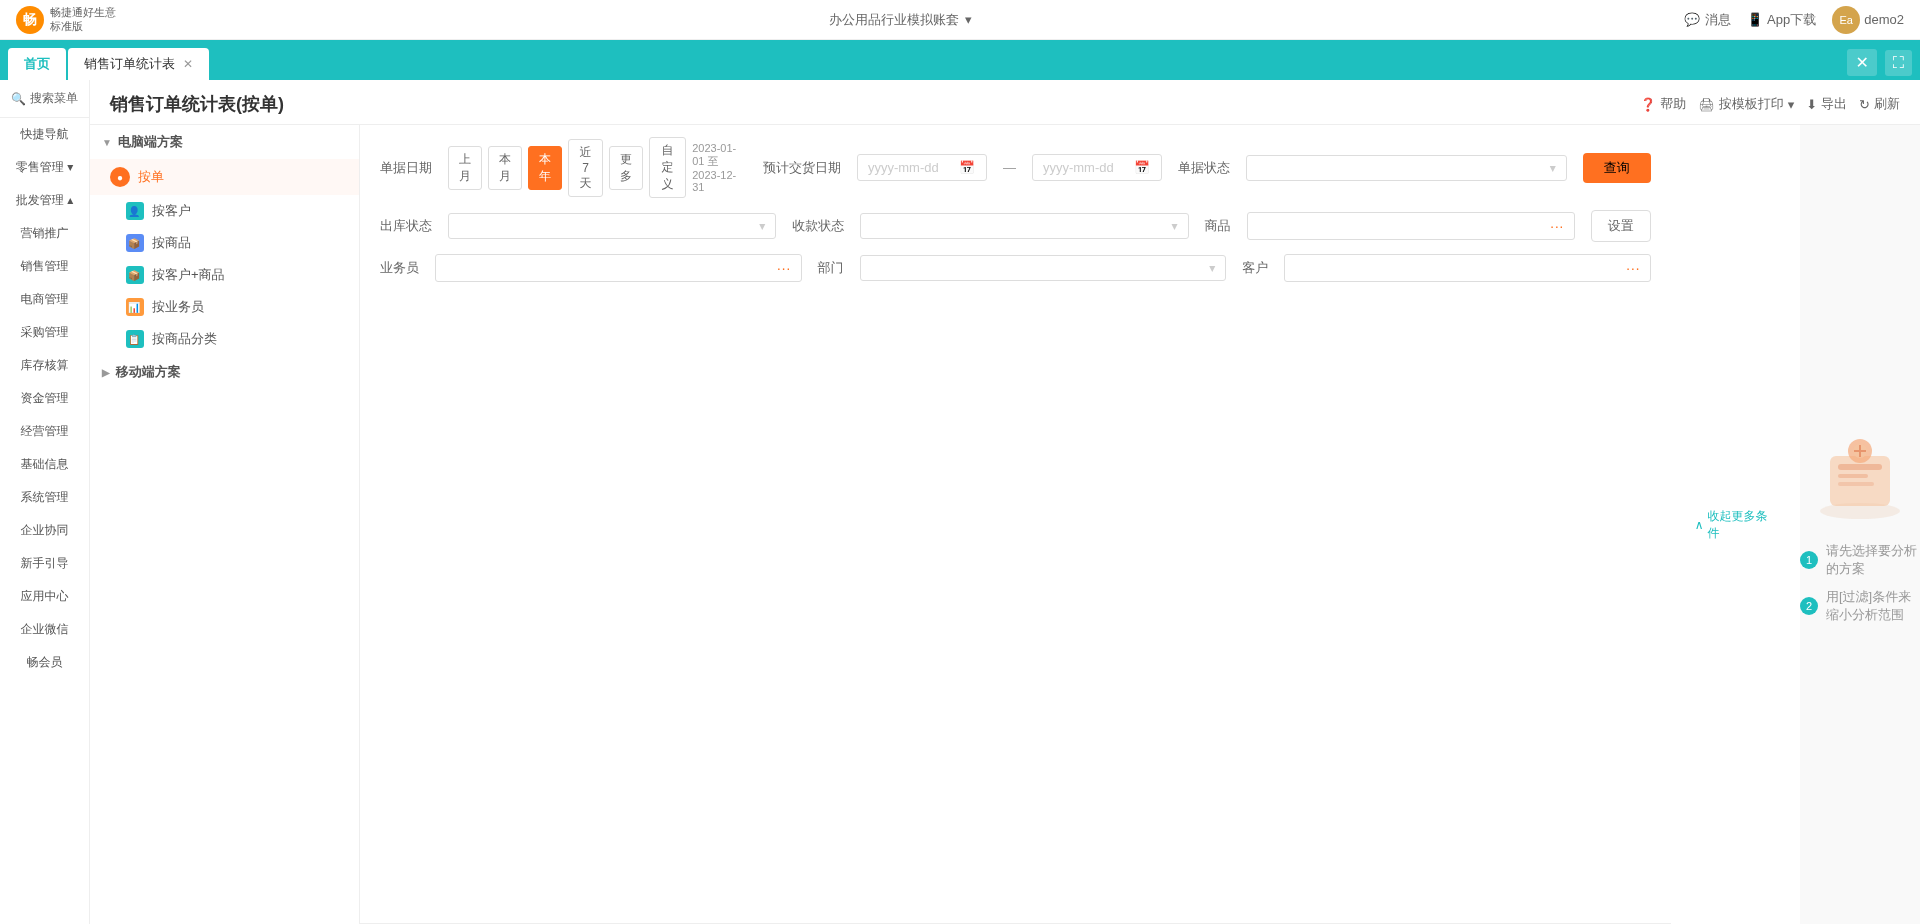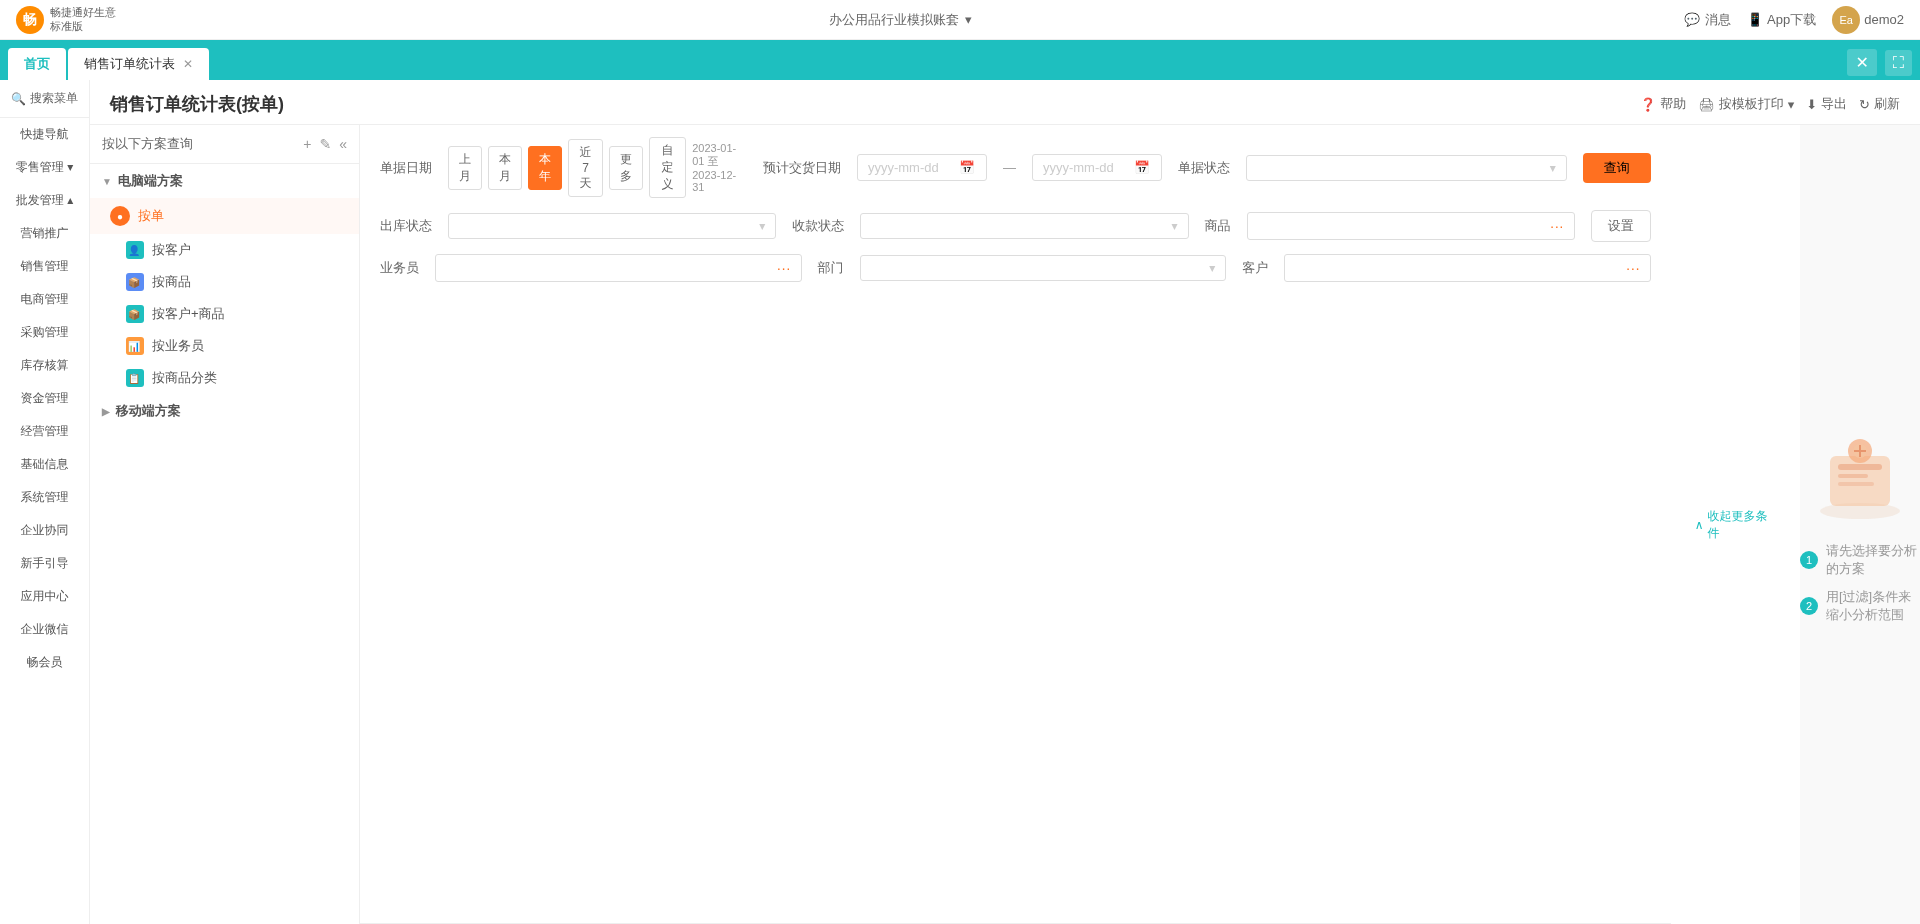--- a/index.html
+++ b/index.html
@@ -222,28 +222,20 @@
         <button class="action-btn">
           <span>↻</span>
           <span>刷新</span>
         </button>
       </div>
     </div>
 
     <div class="split-layout">
 
       <div class="left-panel">
-        <div class="left-panel-header">
-          <span class="left-panel-title">按以下方案查询</span>
-          <div class="left-panel-icons">
-            <button class="panel-icon-btn">+</button>
-            <button class="panel-icon-btn">✎</button>
-            <button class="panel-icon-btn">«</button>
-          </div>
-        </div>
 
         <div class="tree-parent">
           <span class="tree-arrow">▼</span>
           <span>电脑端方案</span>
         </div>
         <div class="tree-item active">
           <div class="tree-icon orange">●</div>
           <span>按单</span>
         </div>
         <div class="tree-sub-item">

